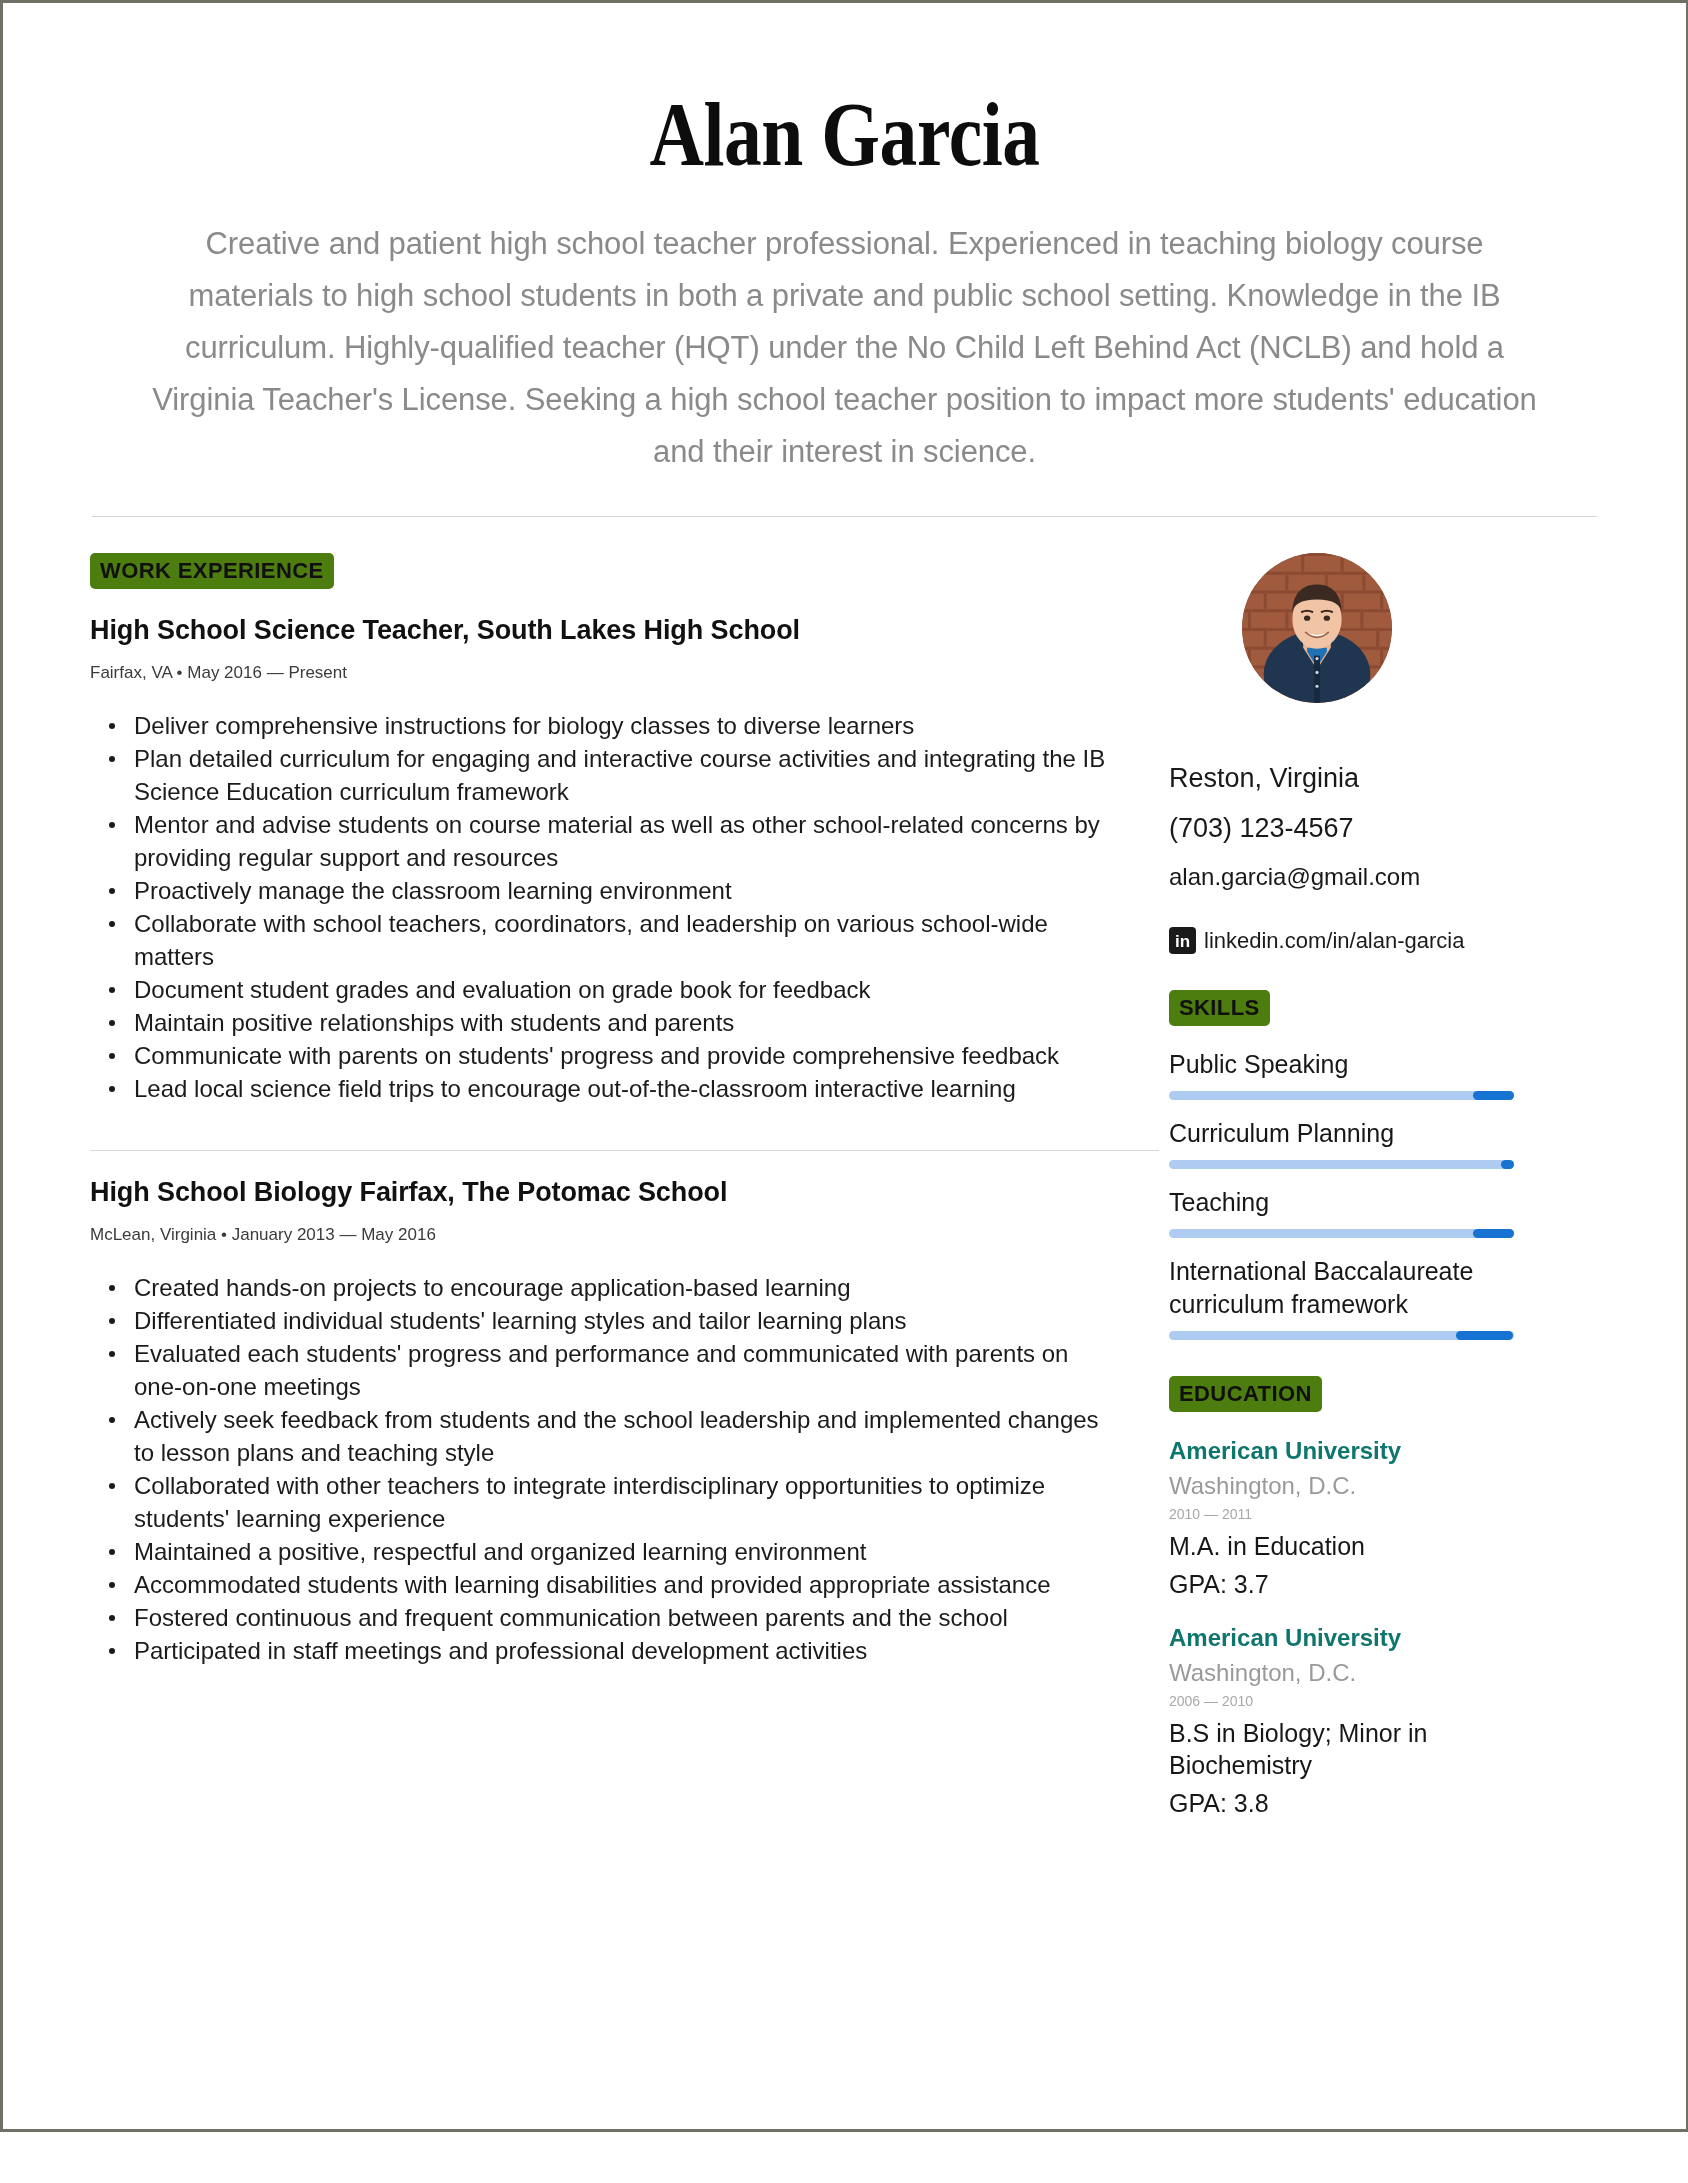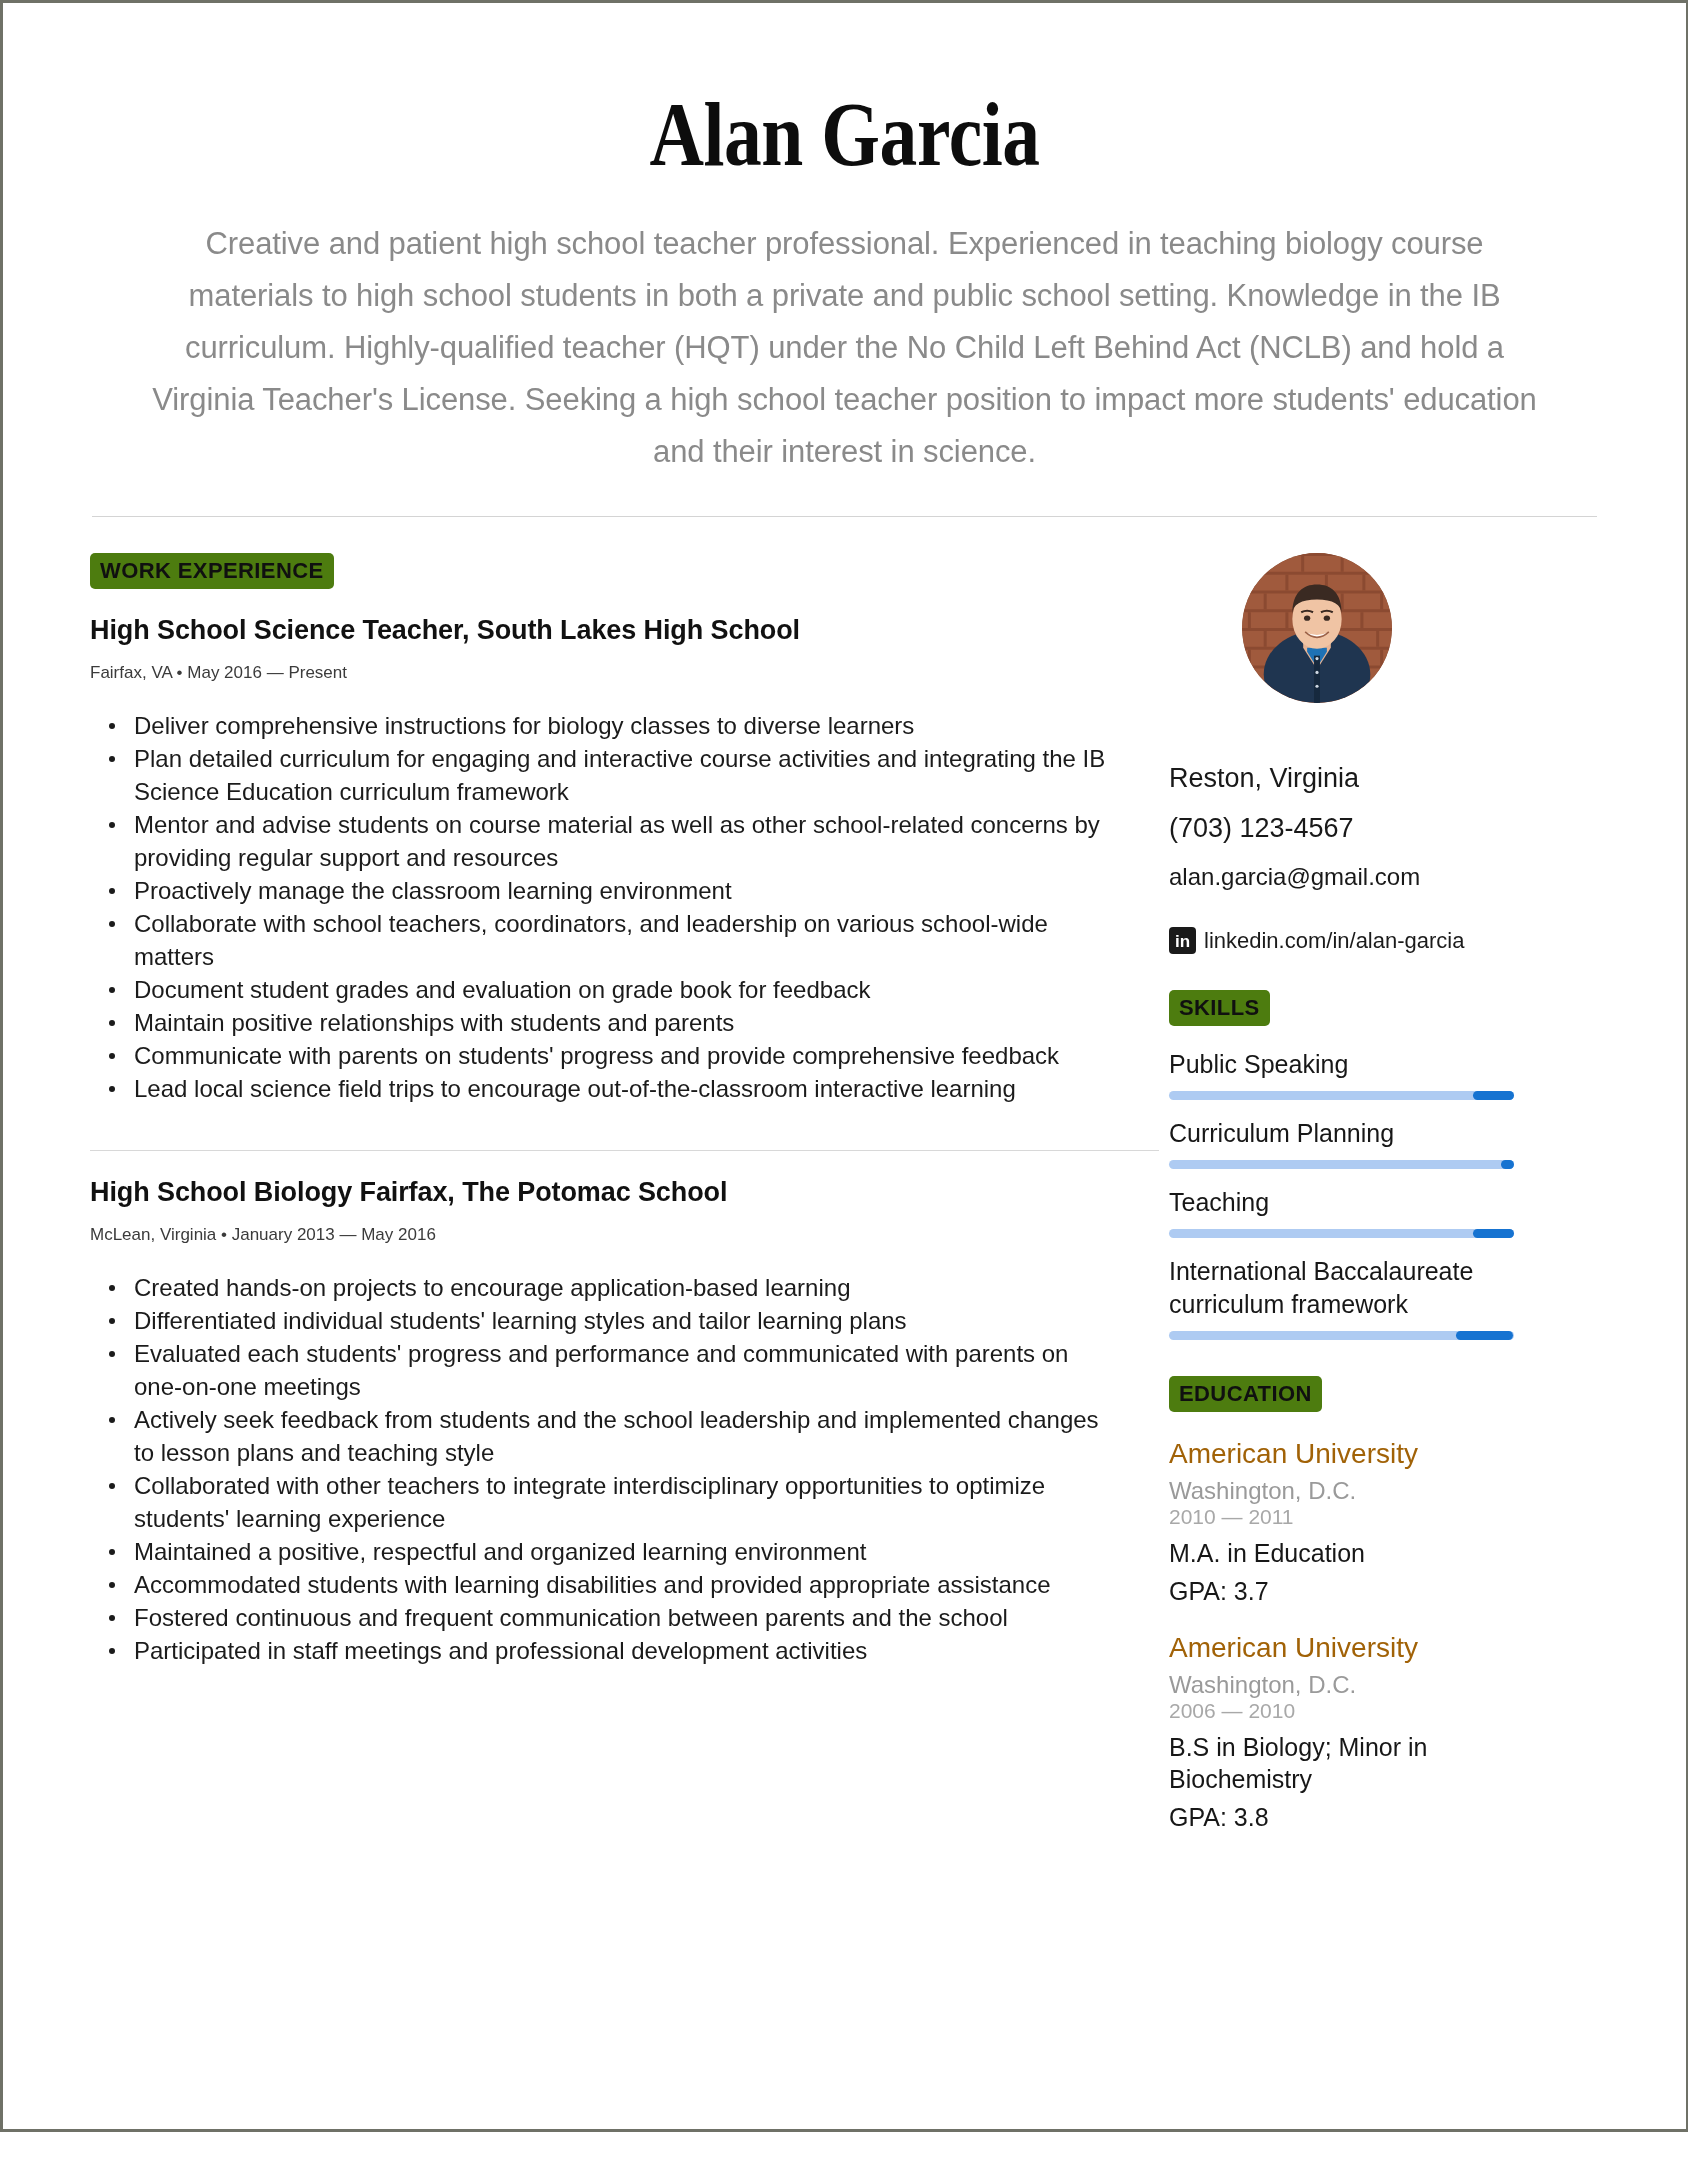--- a/index.html
+++ b/index.html
@@ -197,33 +197,34 @@
   .skill-knob {
     position: absolute;
     top: 0;
     height: 9px;
     border-radius: 6px;
     background: #1673d1;
   }
 
   .edu { margin-top: 24px; }
   .edu-school {
-    font-size: 28px;
-    font-weight: normal;
-    color: #a16207;
+    font-size: 24px;
+    font-weight: bold;
+    color: #0f766e;
     line-height: 1.25;
   }
   .edu-loc {
     font-size: 24px;
     color: #9a9a9a;
     margin-top: 6px;
   }
   .edu-dates {
-    font-size: 21px;
+    font-size: 14px;
     color: #a8a8a8;
+    margin-top: 6px;
   }
   .edu-degree {
     font-size: 25px;
     color: #171717;
     margin-top: 8px;
     line-height: 1.28;
   }
   .edu-gpa {
     font-size: 25px;
     color: #171717;

